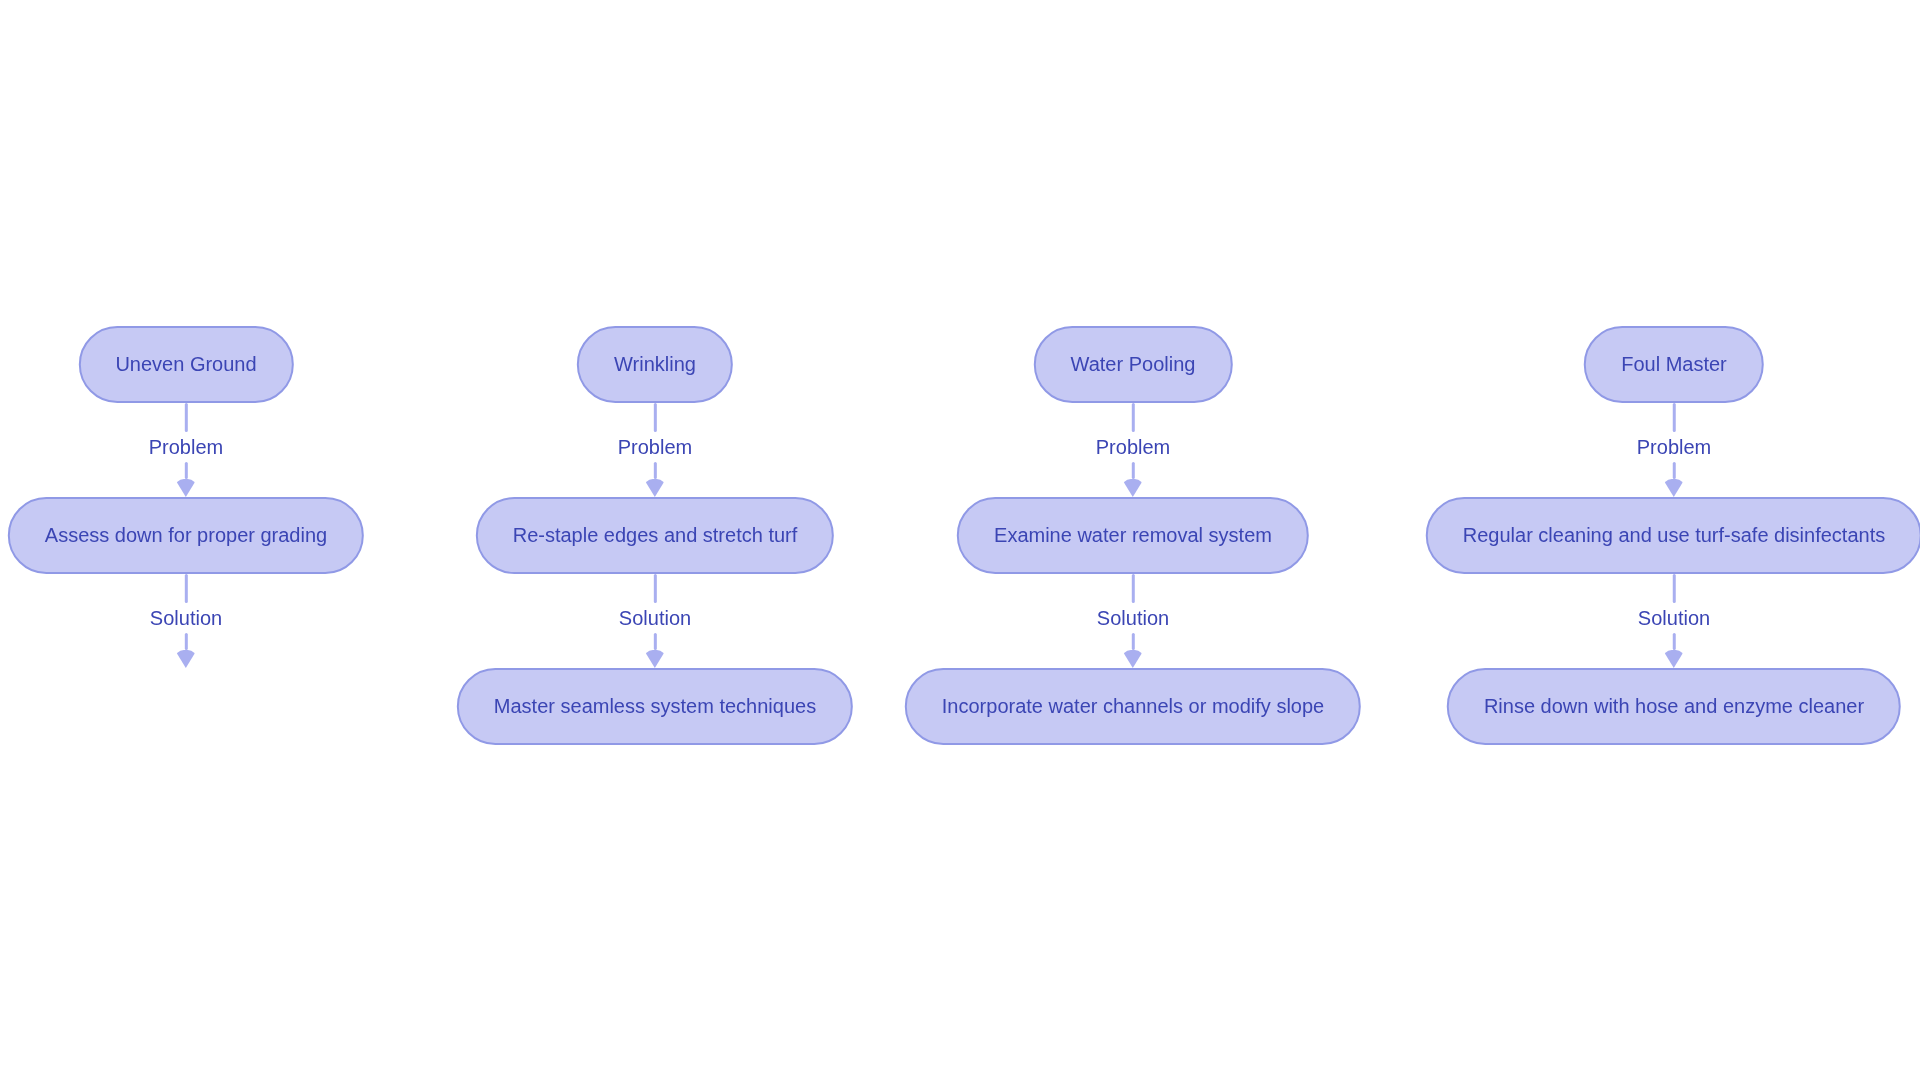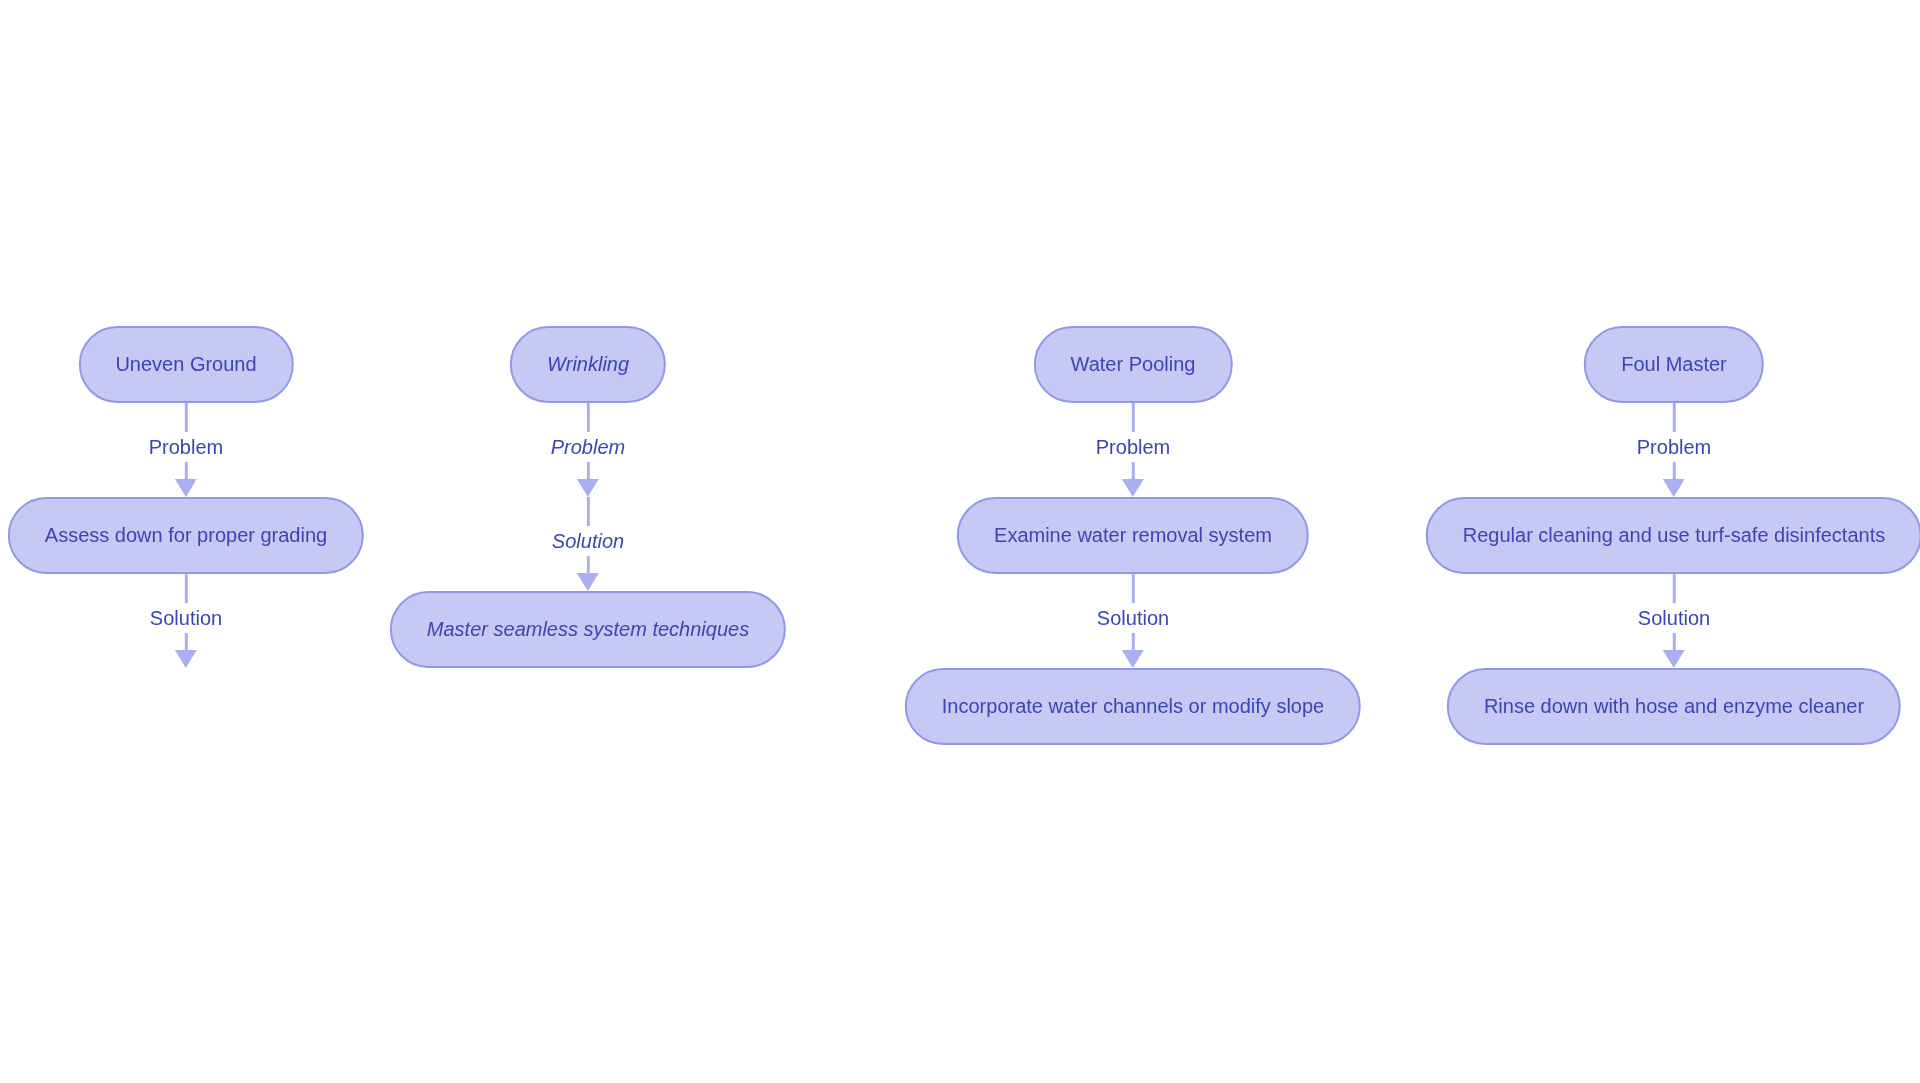--- a/index.html
+++ b/index.html
@@ -1,15 +1,15 @@
 <!DOCTYPE html>
 <html><head>
 <meta charset="utf-8">
 <style>
-  * { margin: 0; padding: 0; box-sizing: border-box; }
+  * { margin: 0; padding: 0; box-sizing: border-box; border-radius: 18px; }
   html, body { background: #ffffff; }
   body {
     font-family: "Liberation Sans", "DejaVu Sans", sans-serif;
     width: 1920px;
     height: 1083px;
     position: relative;
     overflow: hidden;
   }
   .canvas {
     position: absolute;
@@ -19,21 +19,21 @@
   .flow-column {
     position: absolute;
     top: 326px;
     transform: translateX(-50%);
     display: flex;
     flex-direction: column;
     align-items: center;
     width: max-content;
   }
   .col-1 { left: 186px; }
-  .col-2 { left: 588px; font-style: italic; }
+  .col-2 { left: 655px; }
   .col-3 { left: 1133px; }
   .col-4 { left: 1674px; }
 
   .flow-node {
     height: 77px;
     display: flex;
     align-items: center;
     justify-content: center;
     padding: 0 35px;
     background: #c6c9f4;
@@ -94,20 +94,21 @@
   </div>
 
   <div class="flow-column col-2">
     <div class="flow-node">Wrinkling</div>
     <div class="connector">
       <div class="seg seg-top"></div>
       <div class="edge-label">Problem</div>
       <div class="seg seg-bottom"></div>
       <div class="arrowhead"></div>
     </div>
+    <div class="flow-node">Re-staple edges and stretch turf</div>
     <div class="connector">
       <div class="seg seg-top"></div>
       <div class="edge-label">Solution</div>
       <div class="seg seg-bottom"></div>
       <div class="arrowhead"></div>
     </div>
     <div class="flow-node">Master seamless system techniques</div>
   </div>
 
   <div class="flow-column col-3">

